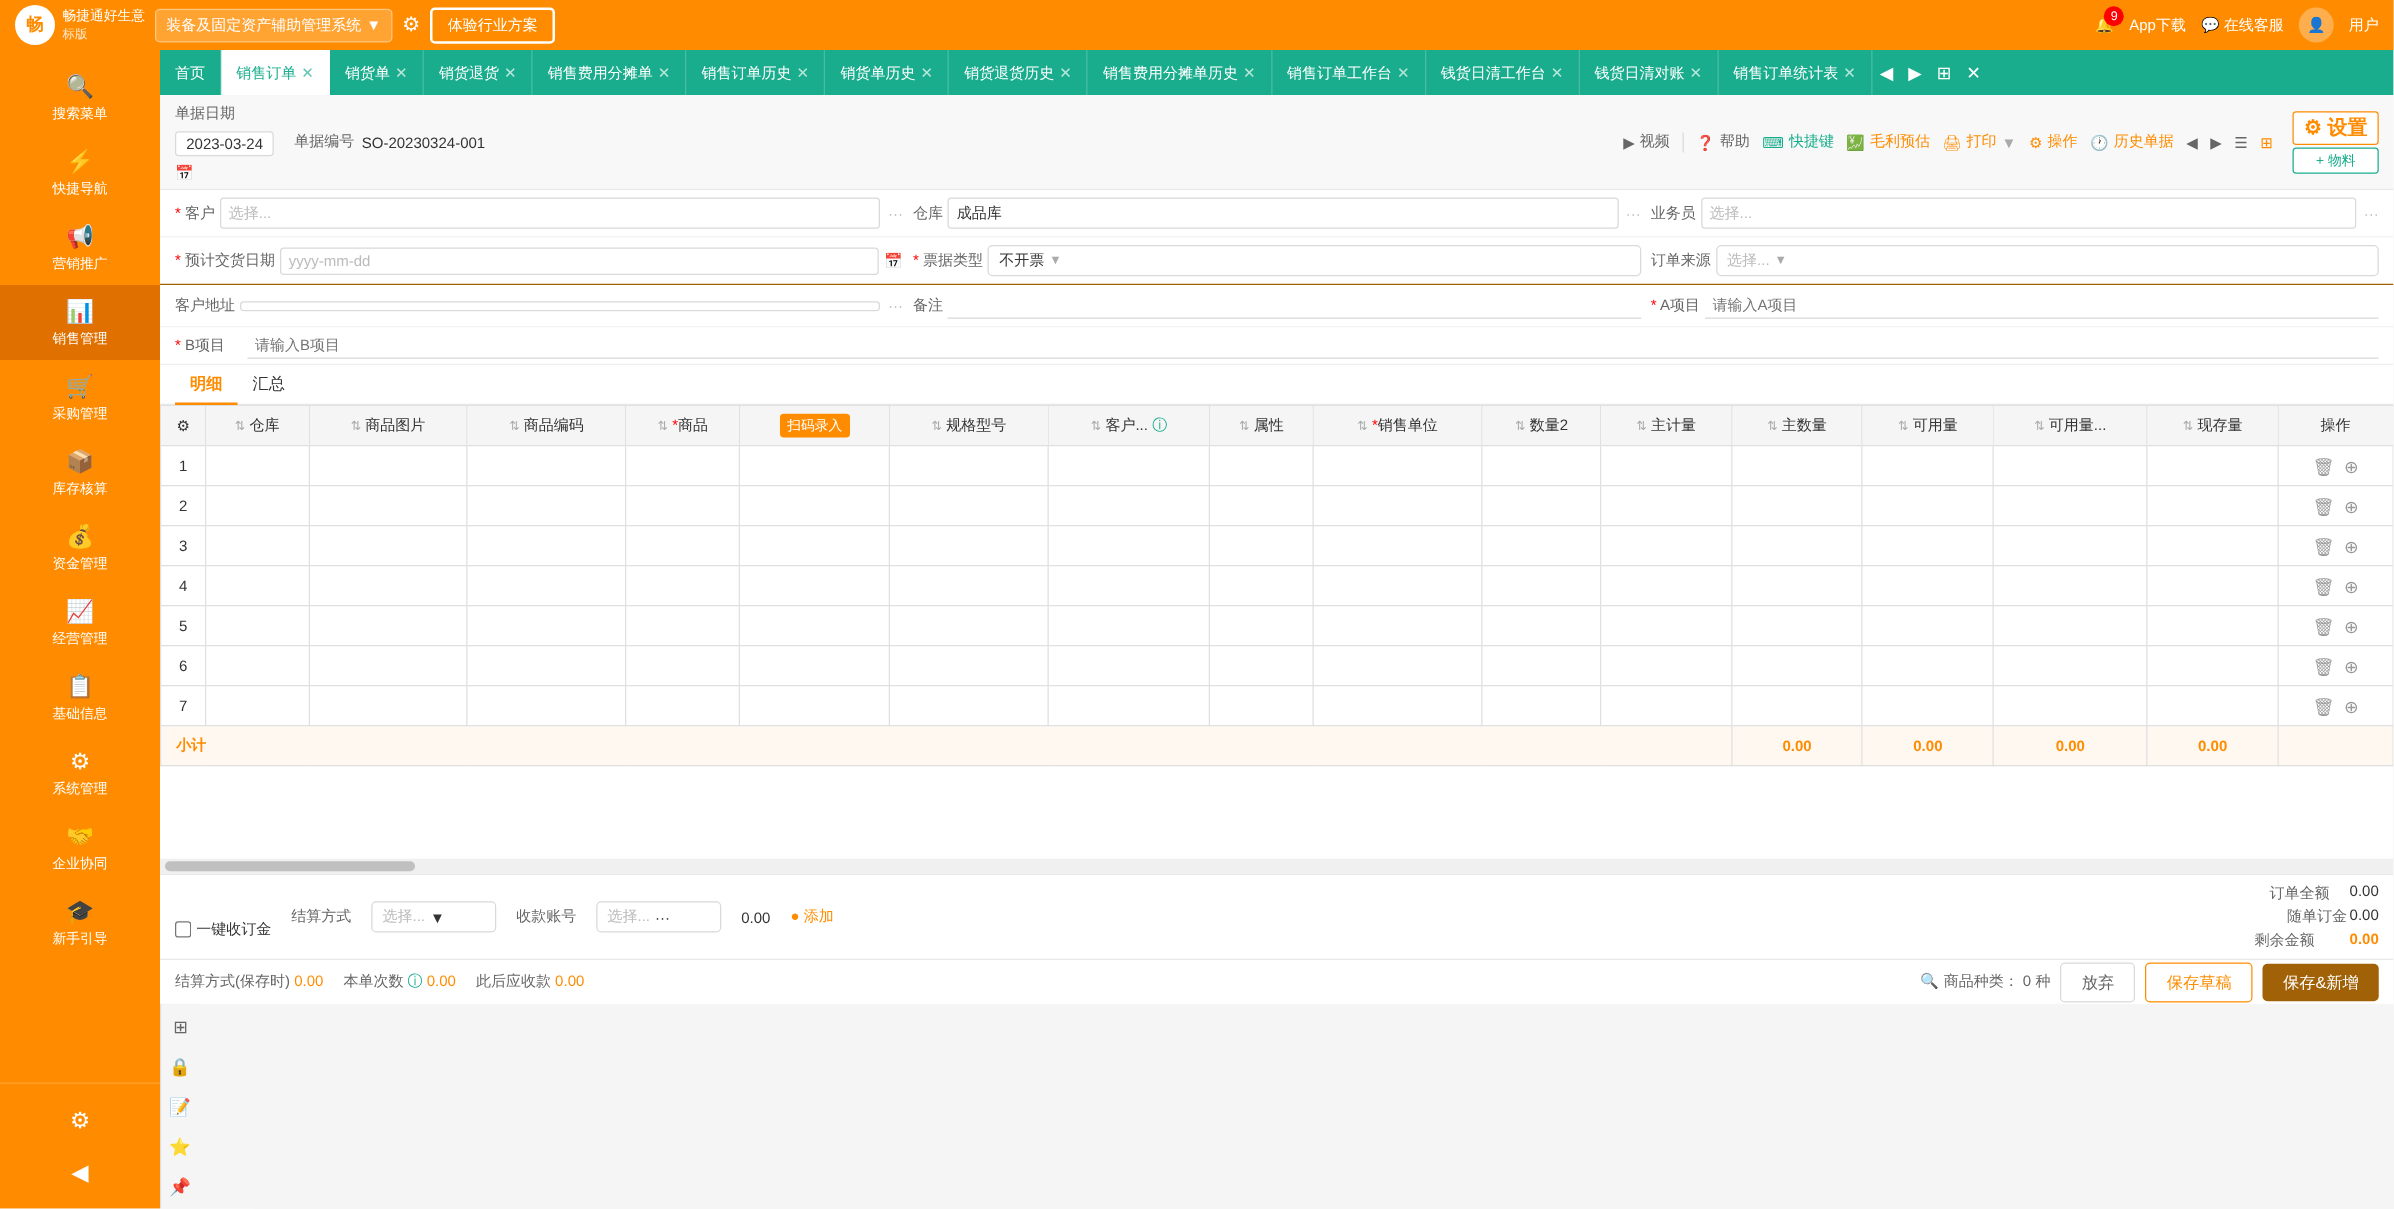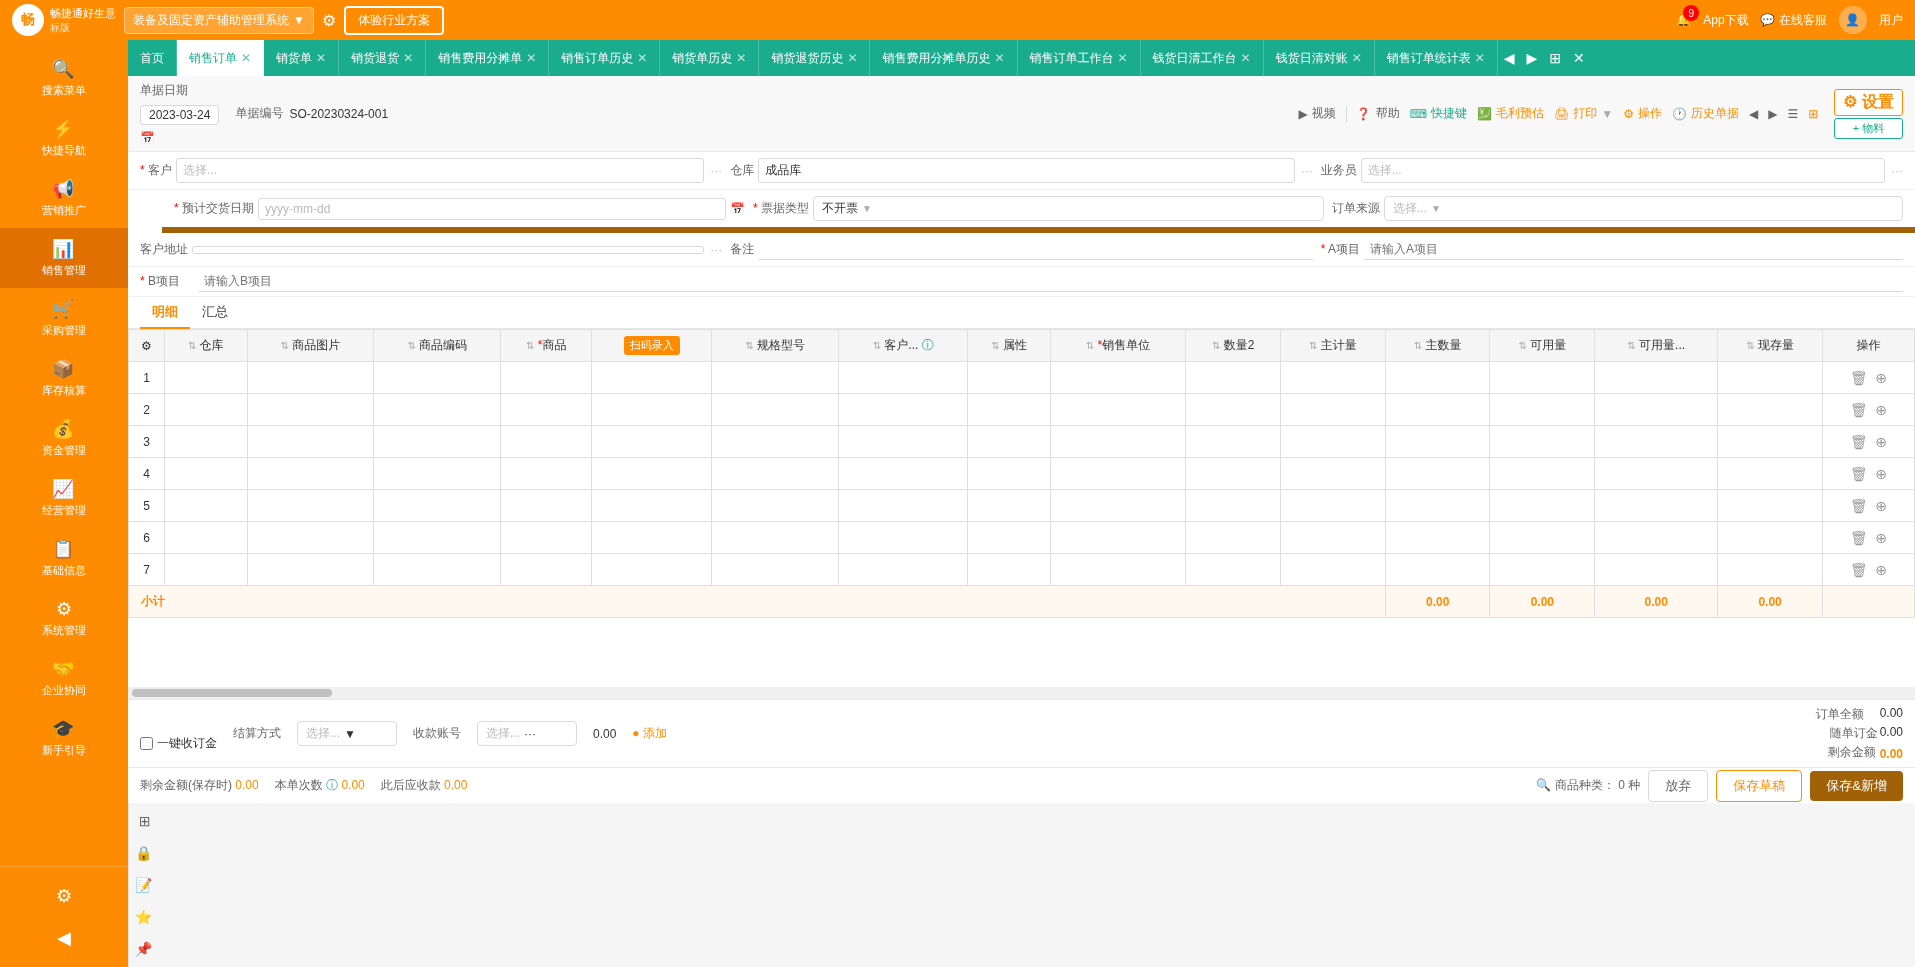--- a/index.html
+++ b/index.html
@@ -298,21 +298,21 @@
             <span class="fc-value">成品库</span>
             <span class="fc-dots">···</span>
           </div>
           <div class="form-cell">
             <span class="fc-label">业务员</span>
             <span class="fc-value placeholder">选择...</span>
             <span class="fc-dots">···</span>
           </div>
         </div>
 
-        <div style="display:grid;grid-template-columns:1fr 1fr 1fr;gap:4px 8px;padding:6px 12px;border-bottom:6px solid #a16207;flex-shrink:0;background:#fff;margin-left:34px;">
+        <div style="display:grid;grid-template-columns:1fr 1fr 1fr;gap:4px 8px;padding:6px 12px;border-bottom:1px solid #a16207;flex-shrink:0;background:#fff;">
           <div class="form-cell">
             <span class="fc-label req">预计交货日期</span>
             <span class="fc-value placeholder">yyyy-mm-dd</span>
             <span style="color:#aaa;cursor:pointer;">📅</span>
           </div>
           <div class="form-cell">
             <span class="fc-label req">票据类型</span>
             <div class="select-dropdown" style="flex:1;">
               <span>不开票</span>
               <span class="dropdown-arrow">▼</span>
@@ -600,31 +600,31 @@
 
           <div style="margin-left:auto;display:flex;flex-direction:column;align-items:flex-end;gap:2px;">
             <div style="display:flex;gap:16px;">
               <span style="color:#666;">订单全额</span>
               <span style="color:#333;">0.00</span>
             </div>
             <div style="display:flex;gap:2px;">
               <span style="color:#666;">随单订金</span>
               <span style="color:#333;">0.00</span>
             </div>
-            <div style="display:flex;gap:4px;align-items:flex-end;">
+            <div style="display:flex;gap:28px;">
               <span style="color:#666;">剩余金额</span>
               <span style="color:#ff8c00;font-weight:bold;">0.00</span>
             </div>
           </div>
         </div>
 
         <div class="status-bar">
           <div class="status-left">
             <span>
-              <span>剩余金额(保存时)</span>
+              <span>结算方式(保存时)</span>
               <span style="color:#ff8c00;">0.00</span>
             </span>
             <span>
               <span>本单次数</span>
               <span style="color:#1aad8d;cursor:pointer;">ⓘ</span>
               <span style="color:#ff8c00;">0.00</span>
             </span>
             <span>
               <span>此后应收款</span>
               <span style="color:#ff8c00;">0.00</span>

